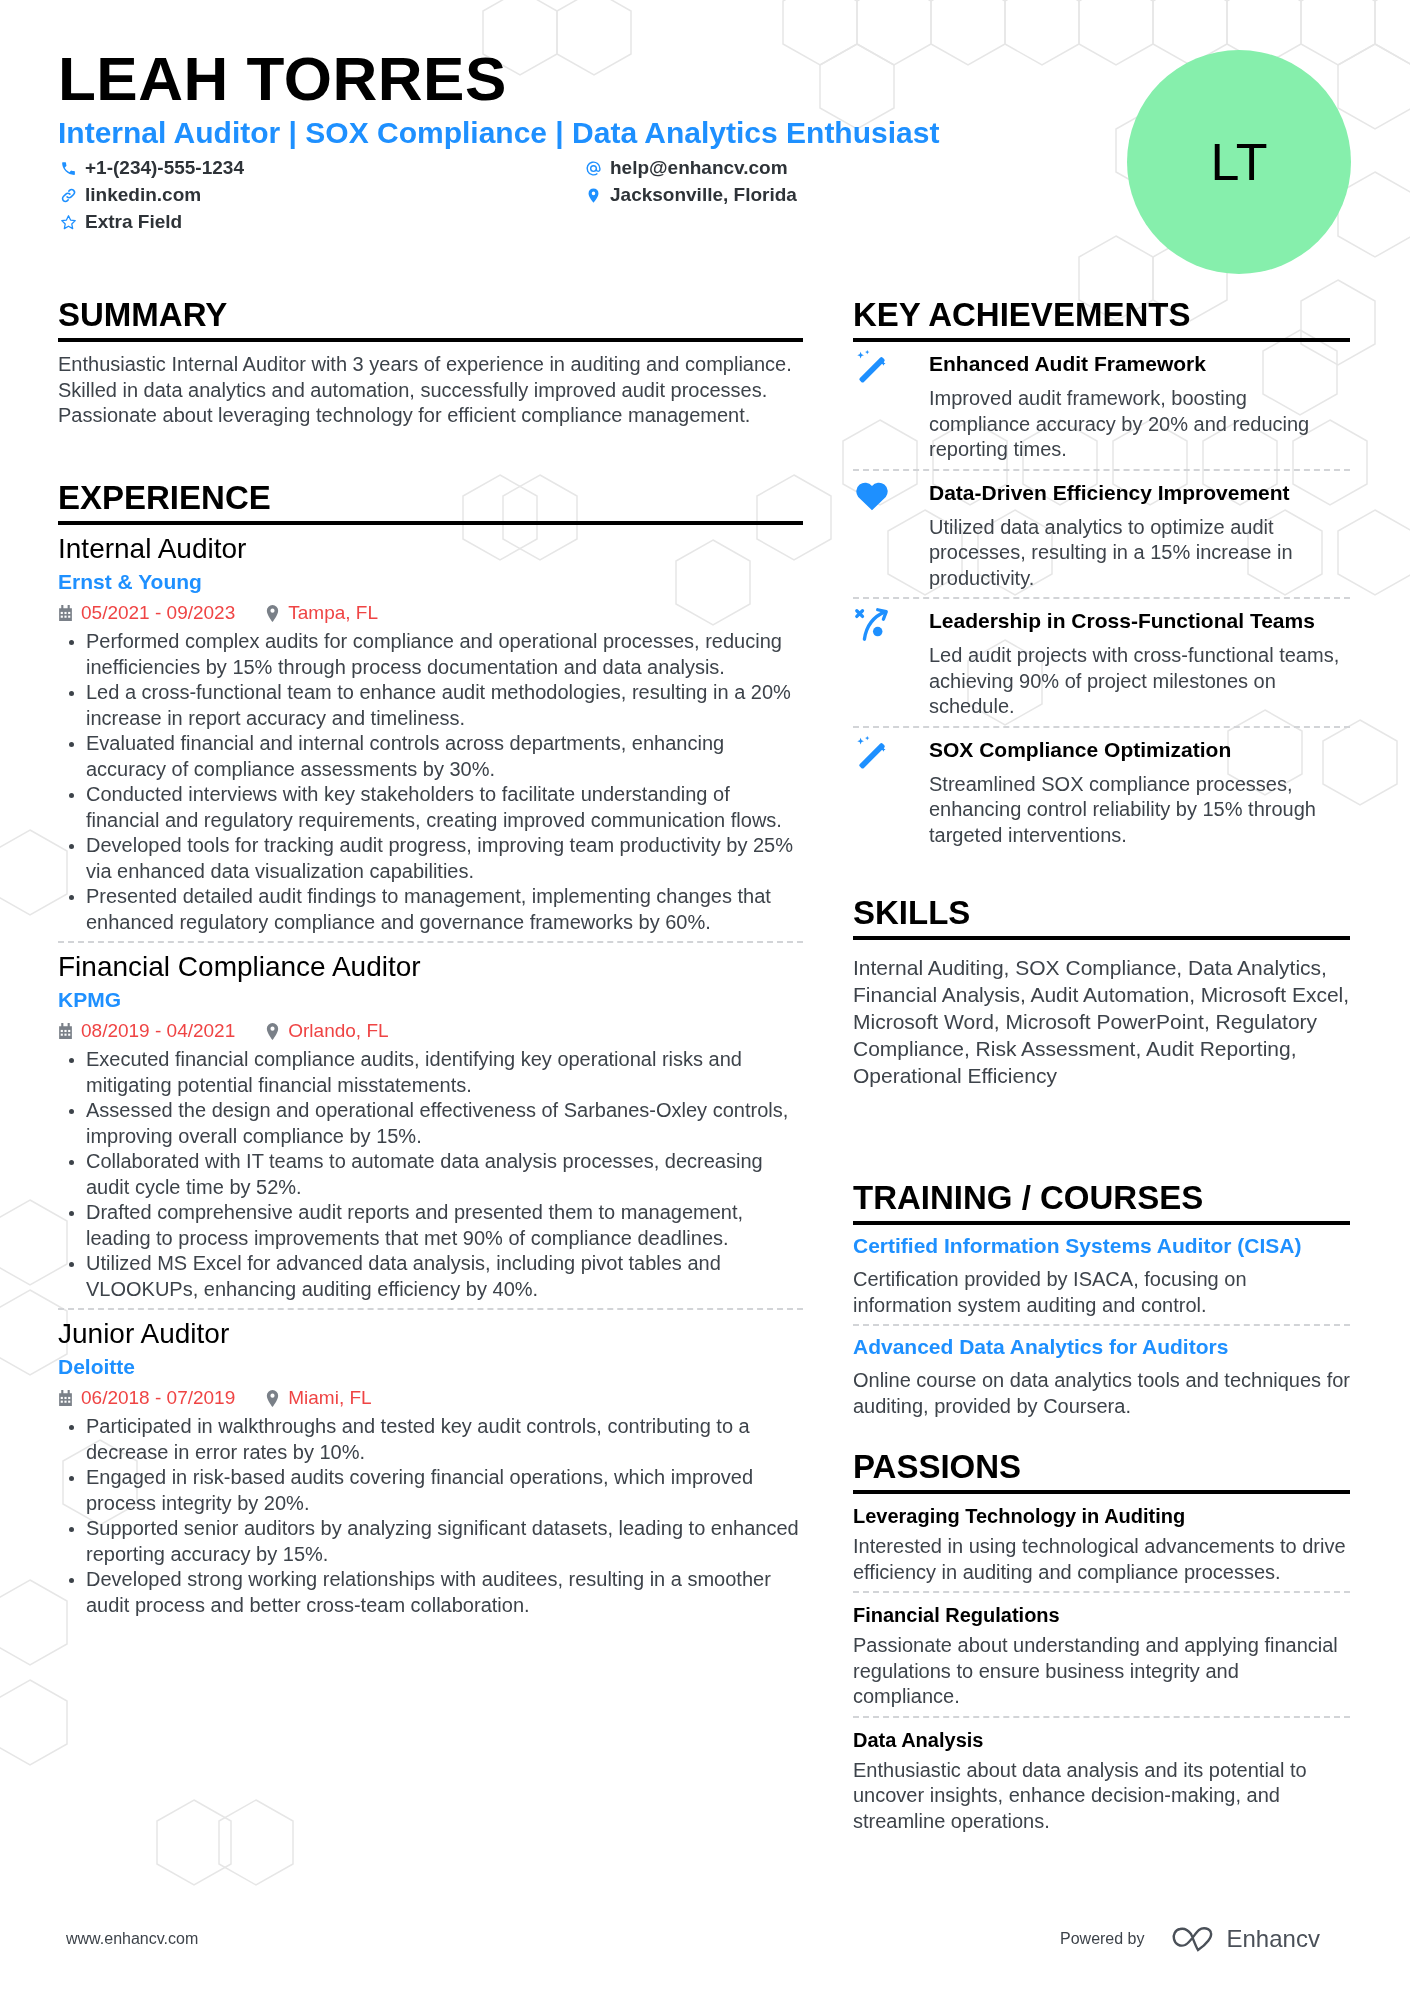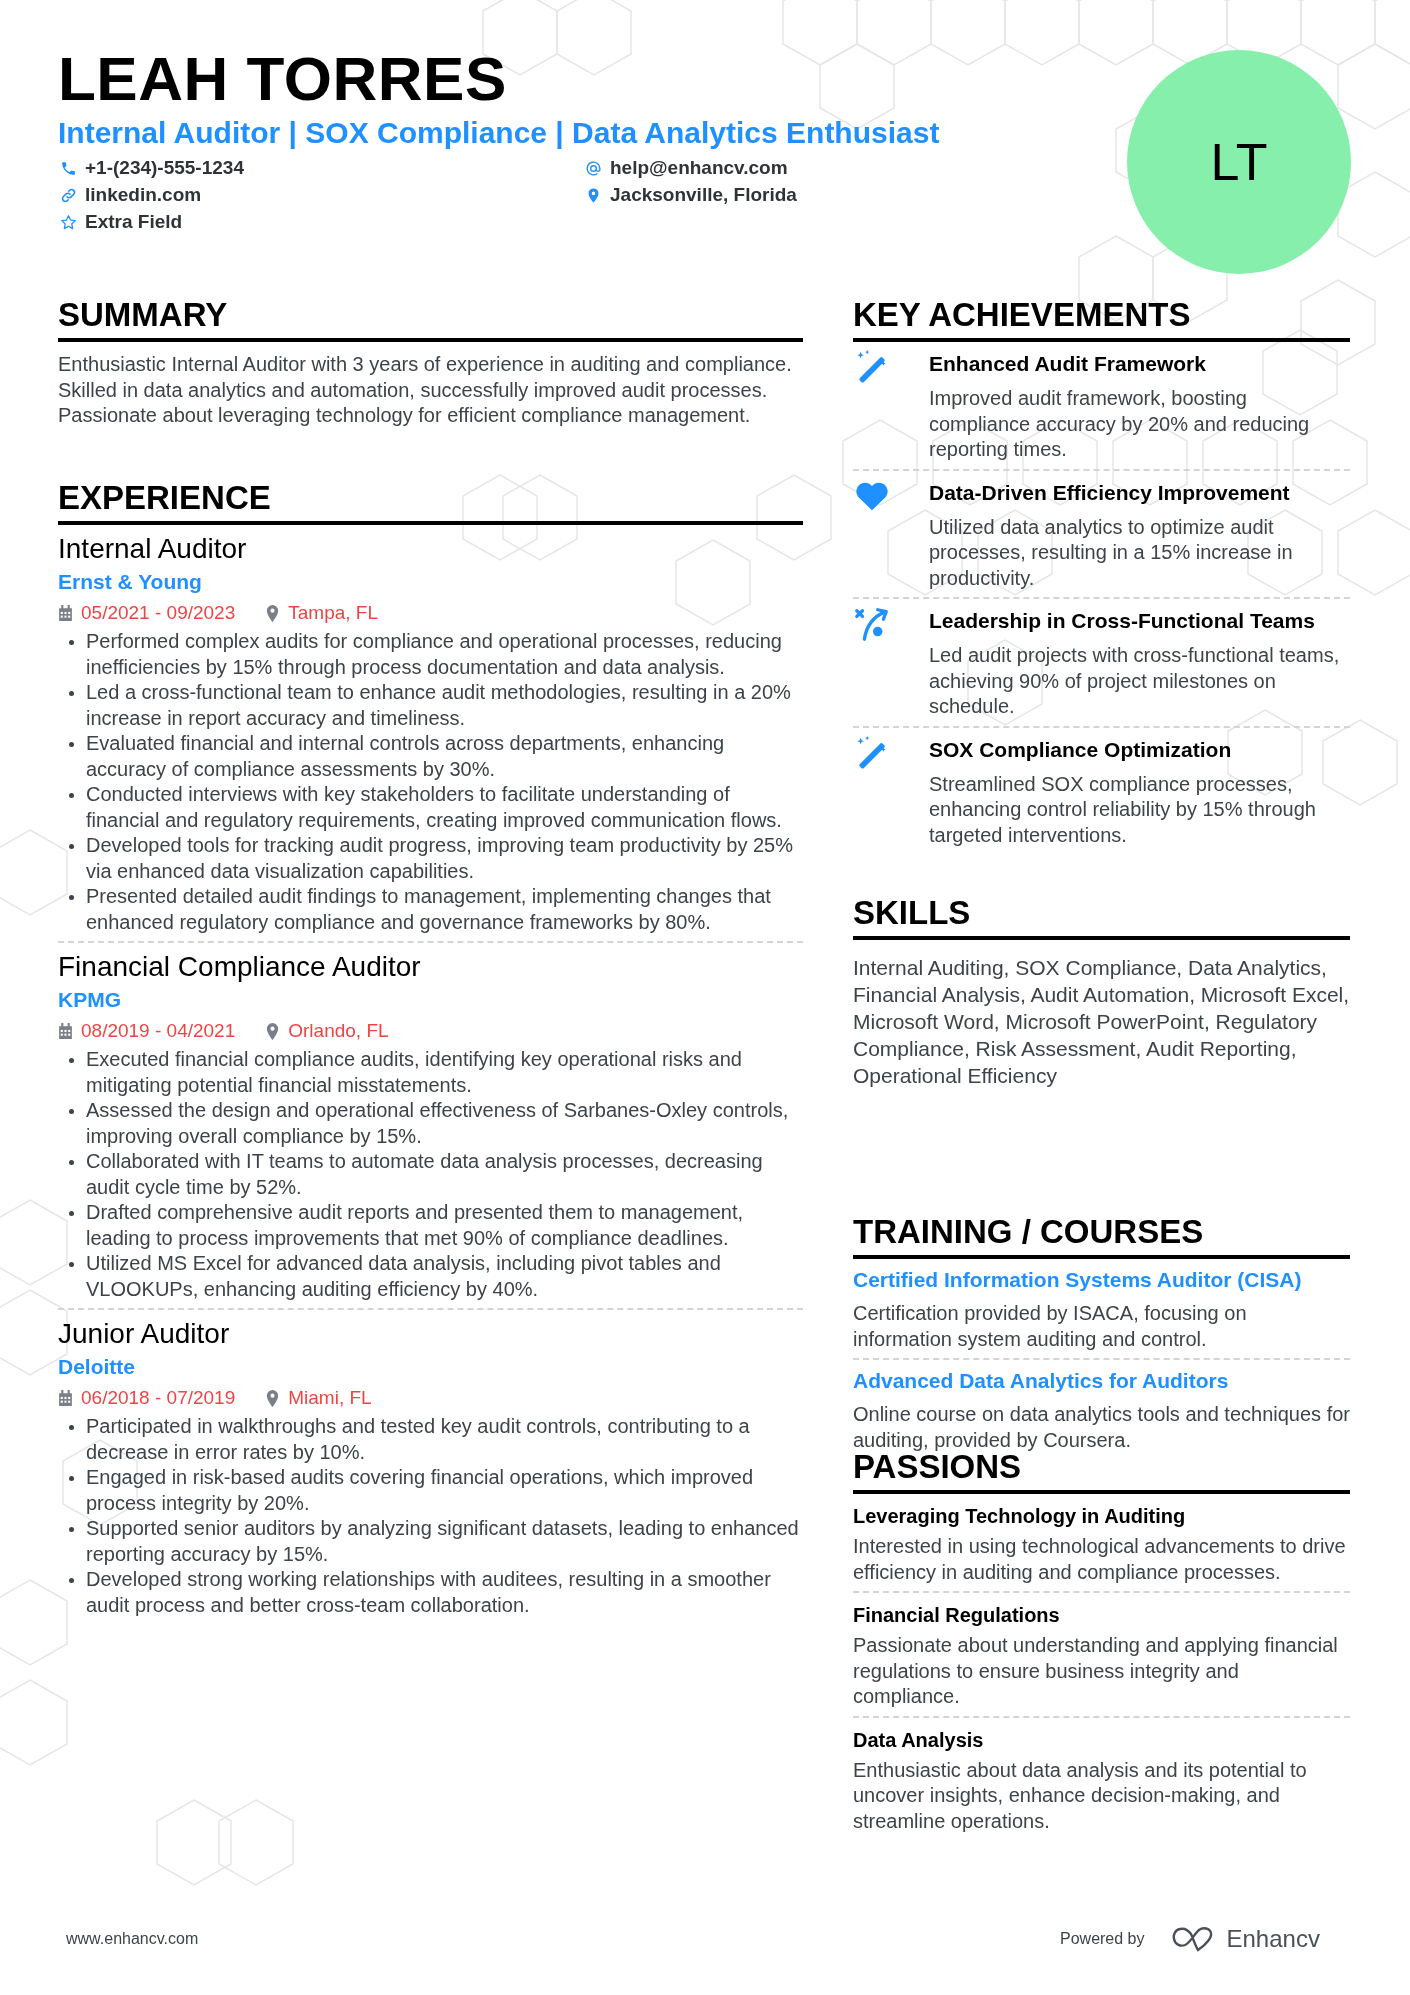--- a/index.html
+++ b/index.html
@@ -171,21 +171,21 @@
             </svg>
           <span>Tampa, FL</span>
         </div>
       </div>
       <ul class="bullets">
         <li>Performed complex audits for compliance and operational processes, reducing inefficiencies by 15% through process documentation and data analysis.</li>
         <li>Led a cross-functional team to enhance audit methodologies, resulting in a 20% increase in report accuracy and timeliness.</li>
         <li>Evaluated financial and internal controls across departments, enhancing accuracy of compliance assessments by 30%.</li>
         <li>Conducted interviews with key stakeholders to facilitate understanding of financial and regulatory requirements, creating improved communication flows.</li>
         <li>Developed tools for tracking audit progress, improving team productivity by 25% via enhanced data visualization capabilities.</li>
-        <li>Presented detailed audit findings to management, implementing changes that enhanced regulatory compliance and governance frameworks by 80%.</li>
+        <li>Presented detailed audit findings to management, implementing changes that enhanced regulatory compliance and governance frameworks by 60%.</li>
       </ul>
       <div class="dash"></div>
     </div>
 
     <div class="job">
       <div class="job-title">Financial Compliance Auditor</div>
       <div class="company">KPMG</div>
       <div class="meta">
         <div class="item">
           <svg viewBox="0 0 14 16">
@@ -314,21 +314,21 @@
         </div>
       </div>
     </div>
   </div>
 
   <div class="section" style="left:853px; top:893px; width:497px;">
     <h2 class="sec-title">SKILLS</h2>
     <div class="body-text" style="margin-top:14px; font-size:21px; line-height:27px;">Internal Auditing, SOX Compliance, Data Analytics, Financial Analysis, Audit Automation, Microsoft Excel, Microsoft Word, Microsoft PowerPoint, Regulatory Compliance, Risk Assessment, Audit Reporting, Operational Efficiency</div>
   </div>
 
-  <div class="section" style="left:853px; top:1212px; width:497px;">
+  <div class="section" style="left:853px; top:1178px; width:497px;">
     <h2 class="sec-title">TRAINING / COURSES</h2>
     <div>
       <div class="course-title">Certified Information Systems Auditor (CISA)</div>
       <div class="course-desc">Certification provided by ISACA, focusing on information system auditing and control.</div>
       <div class="dash" style="margin-top:0;"></div>
     </div>
     <div>
       <div class="course-title">Advanced Data Analytics for Auditors</div>
       <div class="course-desc">Online course on data analytics tools and techniques for auditing, provided by Coursera.</div>
     </div>

